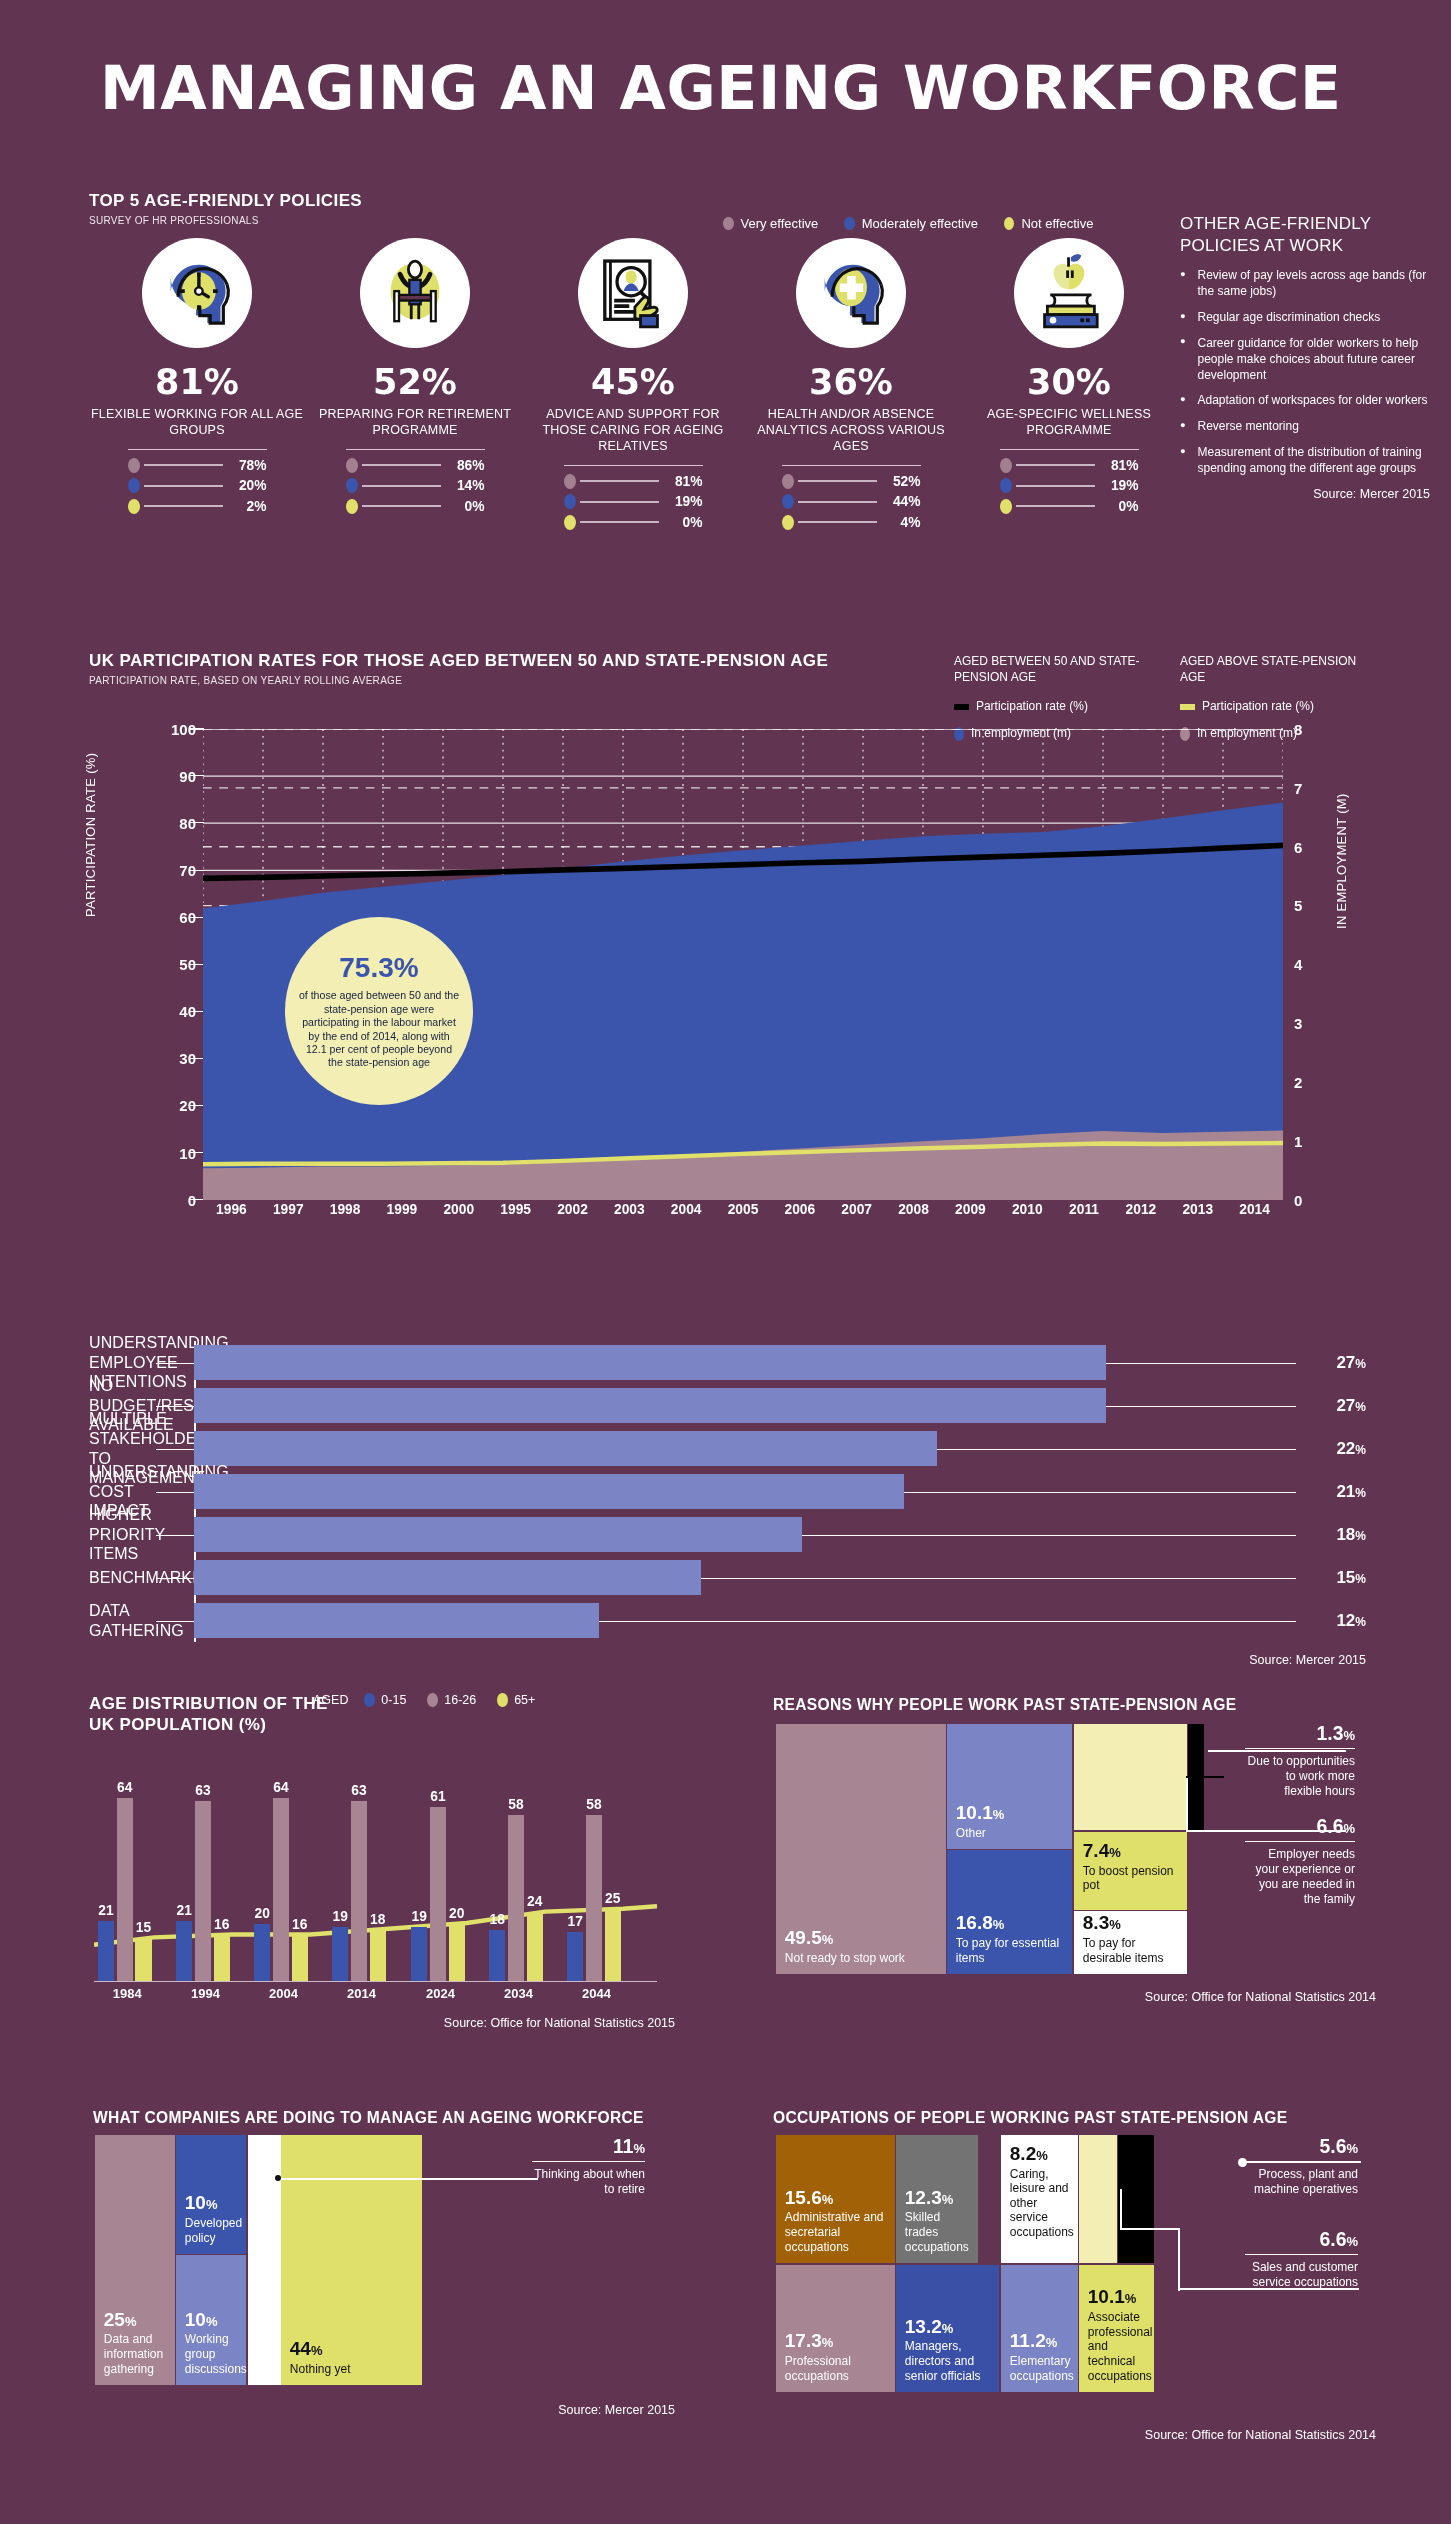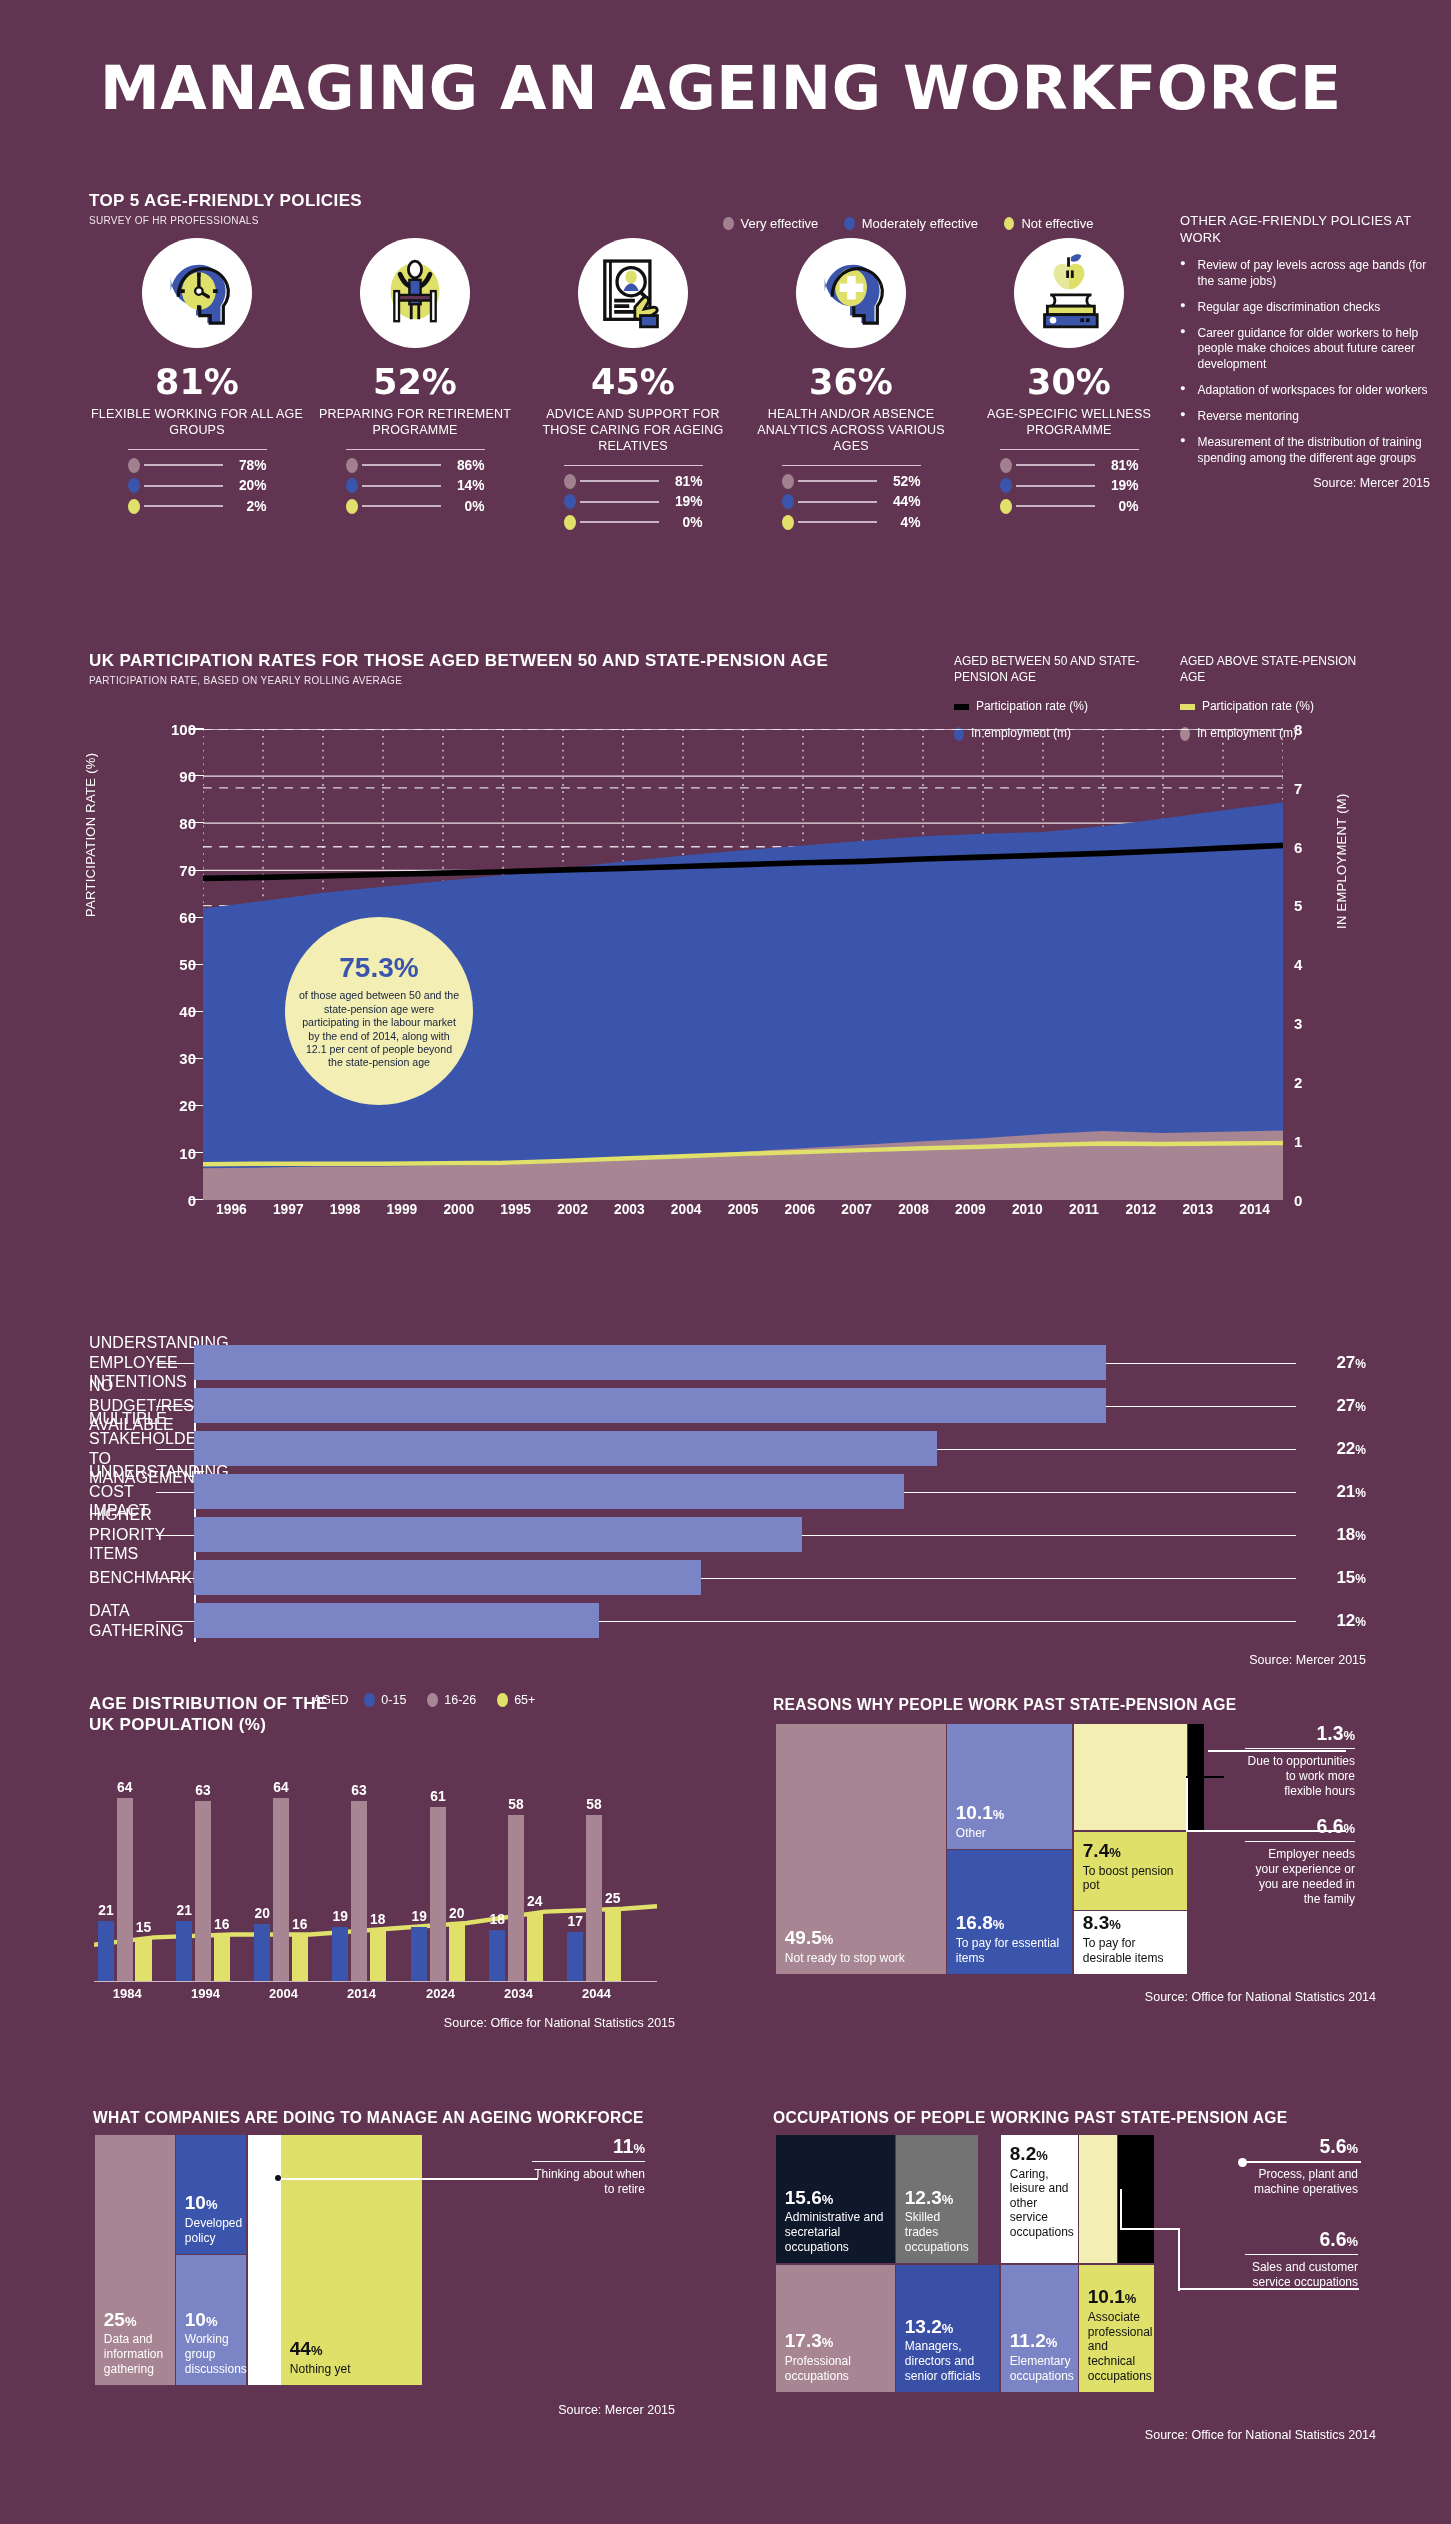--- a/index.html
+++ b/index.html
@@ -41,21 +41,21 @@
   .pbig { font-size: 35px; font-weight: bold; margin-top: 13.8px; font-family:"DejaVu Sans",sans-serif;}
   .plabel { font-size: 12.5px; line-height: 1.28; margin-top: 3.8px; letter-spacing:0.2px;}
   .prule { width: 139px; height: 1.3px; background: #d7c6d2; margin: 11.3px auto 7.5px; }
   .prow { width: 139px; margin: 0 auto 5.6px; display: flex; align-items: center; gap: 4.4px; }
   .ptrack { flex: 1; height: 1.9px; background: #c9b4c4; }
   .pval { font-size: 13.8px; font-weight: bold; min-width: 39px; text-align: right; }
   .pdot { width: 12px; height: 15px; border-radius: 50%; flex: none; }
 
   
   .otherbox { position: absolute; left: 1180px; top: 213px; width: 250px; }
-  .otherbox h4 { font-size: 13px; font-weight: normal; line-height: 1.3; letter-spacing:0.2px;}
+  .otherbox h4 { font-size: 17px; font-weight: normal; line-height: 1.3; letter-spacing:0.2px;}
   .otherbox ul { list-style: none; margin-top: 11.3px; }
   .otherbox li { font-size: 12px; line-height: 1.32; margin-bottom: 10px; padding-left: 17.5px; position: relative; }
   .otherbox li:before { content: "\25CF"; position: absolute; left: 0; top: -0.6px; font-size: 9.4px; }
   .src { font-size: 12.5px; text-align: right; }
 
   
   .partic { position: absolute; left: 89px; top: 651px; width: 1277px; }
   .partic-legend { position: absolute; left: 954px; top: 654px; display: flex; gap: 38px; }
   .pl-col { width: 188px; font-size: 12px; line-height: 1.3; }
   .pl-col .t { margin-bottom: 13.8px; }
@@ -717,21 +717,21 @@
         <div class="rule" style="width:113px;margin-left:auto"></div>
         <div class="sub">Thinking about when to retire</div>
       </div>
       <div style="position: absolute; left: 275px; top: 2178px; width: 263px; height: 1.9px; background: rgb(255, 255, 255);"></div>
       <div style="position: absolute; left: 275px; top: 2175px; width: 6.3px; height: 6.3px; border-radius: 50%; background: rgb(17, 17, 17);"></div>
     </div>
   <div class="src-r" style="left:350px;top:2403px;width:325px">Source: Mercer 2015</div>
 
   <div style="position:absolute;left:773px;top:2109px" class="tm-title">OCCUPATIONS OF PEOPLE WORKING PAST STATE-PENSION AGE</div>
   <div id="occTm" style="position:absolute;left:776px;top:2135px;width:463px;height:257px">
-      <div class="cell" style="left: 0px; top: 0px; width: 119px; height: 128px; background: #0f172a; color: rgb(255, 255, 255);">
+      <div class="cell" style="left: 0px; top: 0px; width: 119px; height: 128px; background: #a16207; color: rgb(255, 255, 255);">
         <div class="big">15.6<em>%</em></div>
         <div class="sub">Administrative and secretarial occupations</div>
       </div>
       <div class="cell" style="left: 120px; top: 0px; width: 82px; height: 128px; background: #737373; color: rgb(255, 255, 255);">
         <div class="big">12.3<em>%</em></div>
         <div class="sub">Skilled trades occupations</div>
       </div>
       <div class="cell topalign" style="left: 225px; top: 0px; width: 77px; height: 128px; background: rgb(255, 255, 255); color: rgb(17, 17, 17);">
         <div class="big">8.2<em>%</em></div>
         <div class="sub">Caring, leisure and other service occupations</div>

